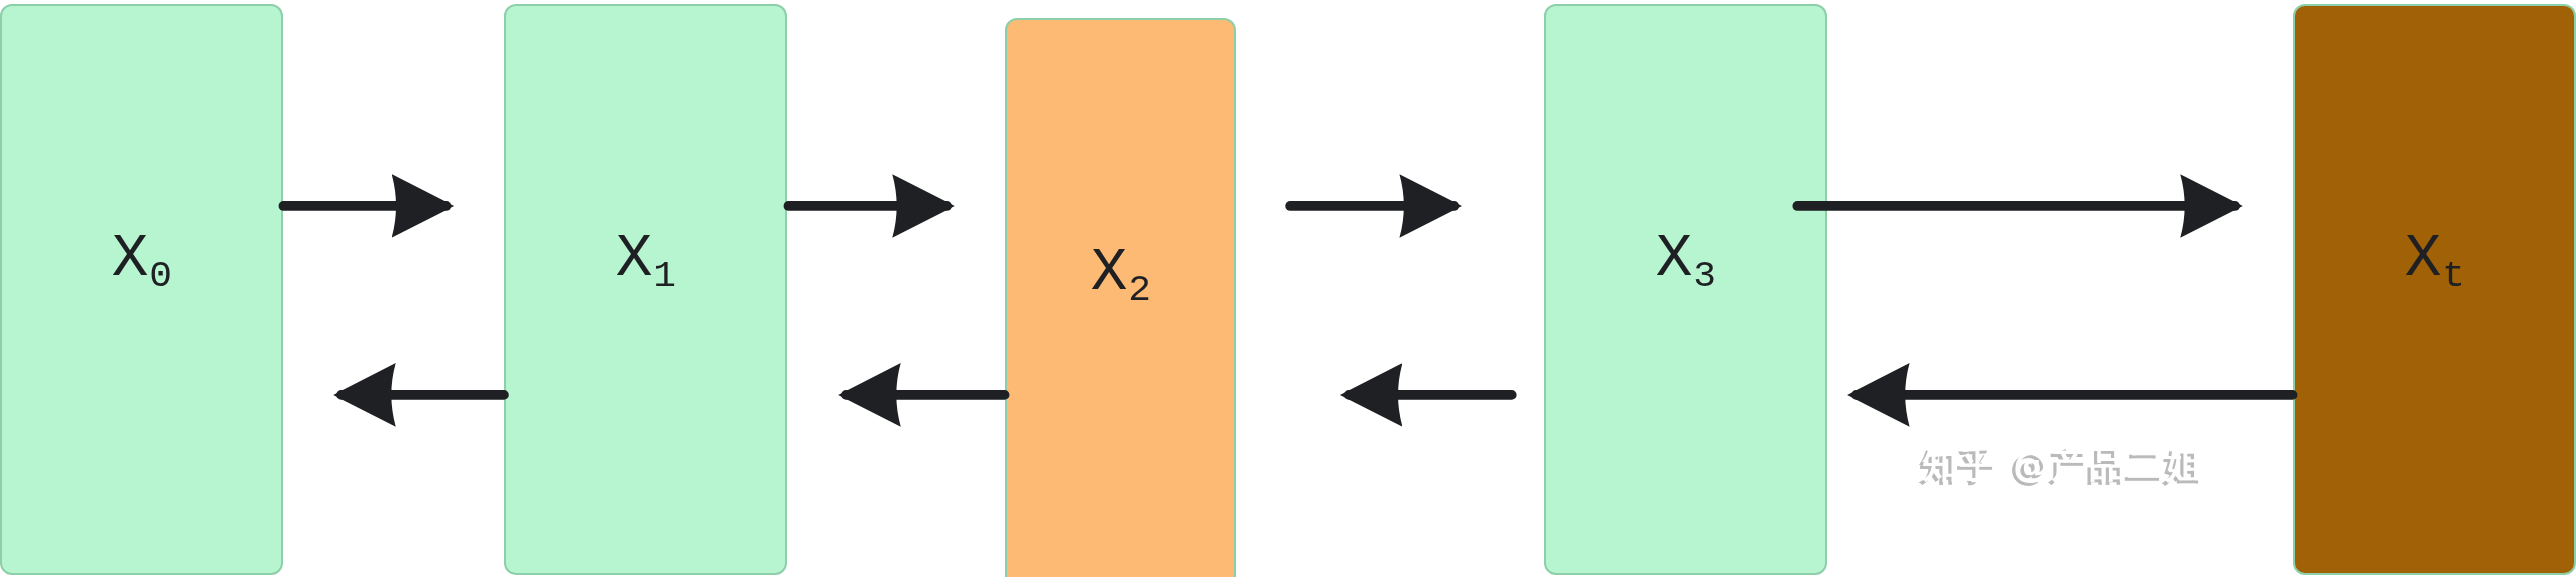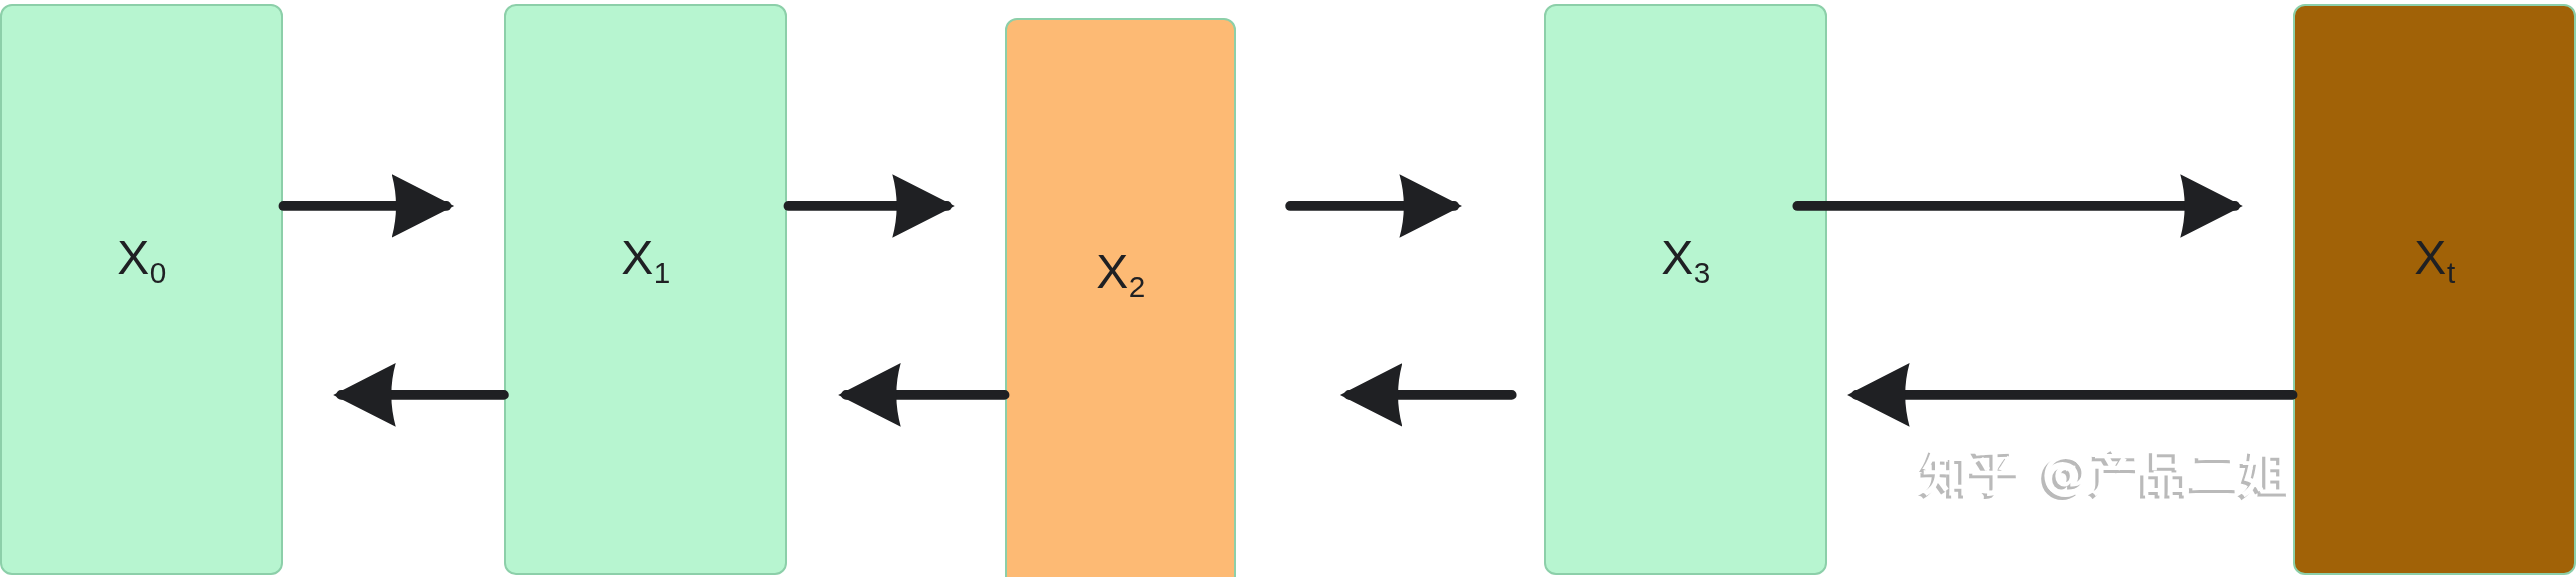--- a/index.html
+++ b/index.html
@@ -19,22 +19,22 @@
     position: absolute;
     box-sizing: border-box;
     background: #b7f5d0;
     border: 2.7px solid #8ccfa9;
     border-radius: 12px;
     display: flex;
     align-items: center;
     justify-content: center;
   }
   .node-label {
-    font-family: Liberation Sans, sans-serif;
-    font-size: 48px;
+    font-family: Liberation Mono, monospace;
+    font-size: 61px;
     font-weight: 400;
     color: #1f2023;
     line-height: 1;
     letter-spacing: 0;
     white-space: nowrap;
     position: relative;
     top: -31.5px;
     text-align: right;
   }
   .node-label .sub {
@@ -49,21 +49,21 @@
     left: 0;
     top: 0;
     width: 2576px;
     height: 578px;
     pointer-events: none;
   }
   .watermark {
     position: absolute;
     white-space: nowrap;
     font-family: "DejaVu Sans", "Liberation Sans", sans-serif;
-    font-size: 48px;
+    font-size: 36px;
     font-weight: 700;
     color: #ffffff;
     text-shadow: -3.3px 3.3px 0 rgba(130,130,130,0.55);
     letter-spacing: 2.2px;
     user-select: none;
   }
 </style>
 </head>
 <body>
 

